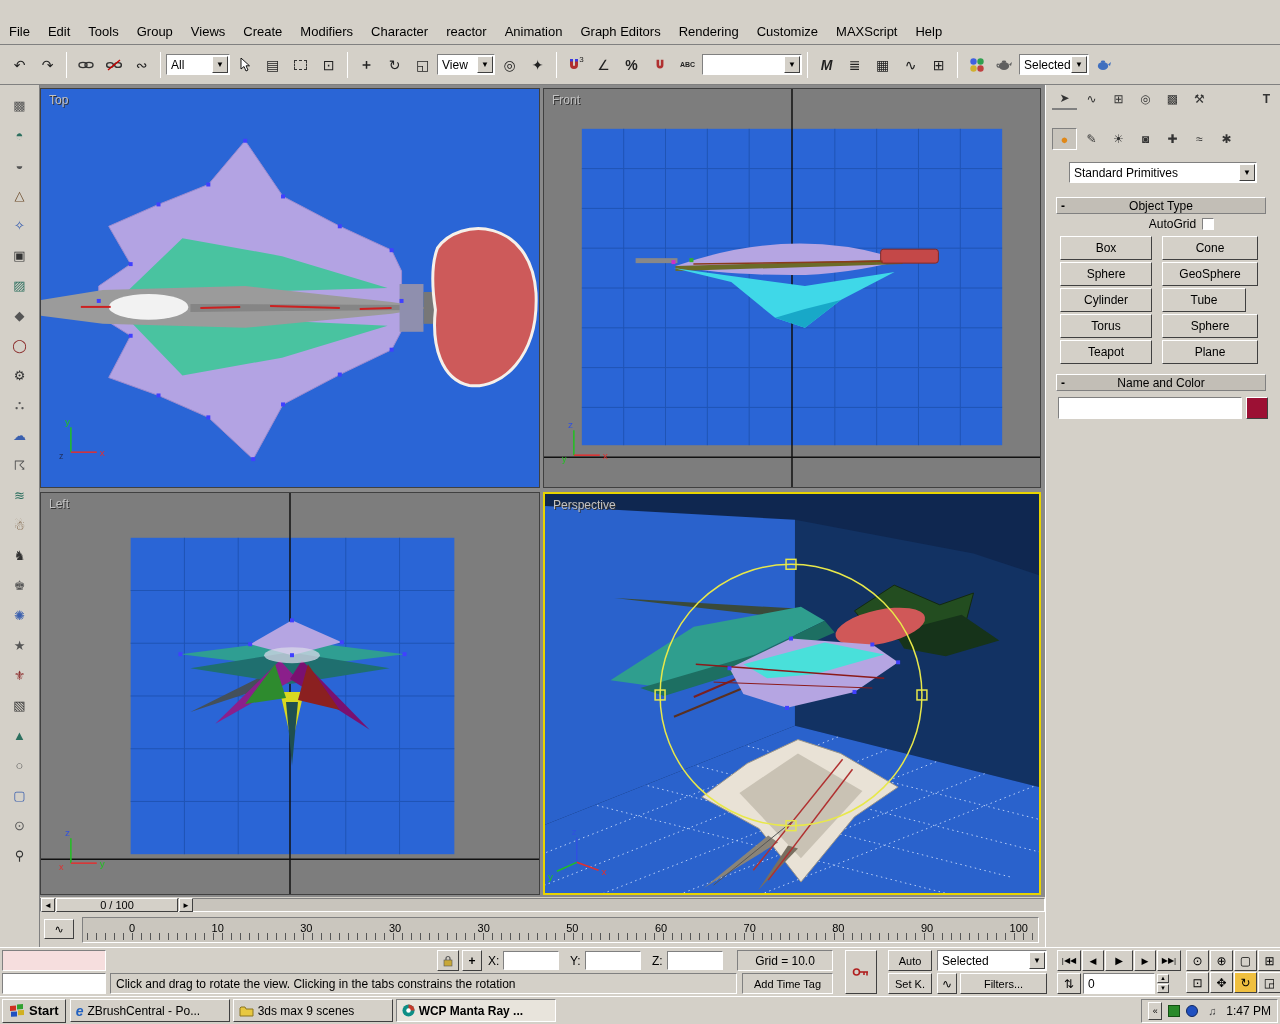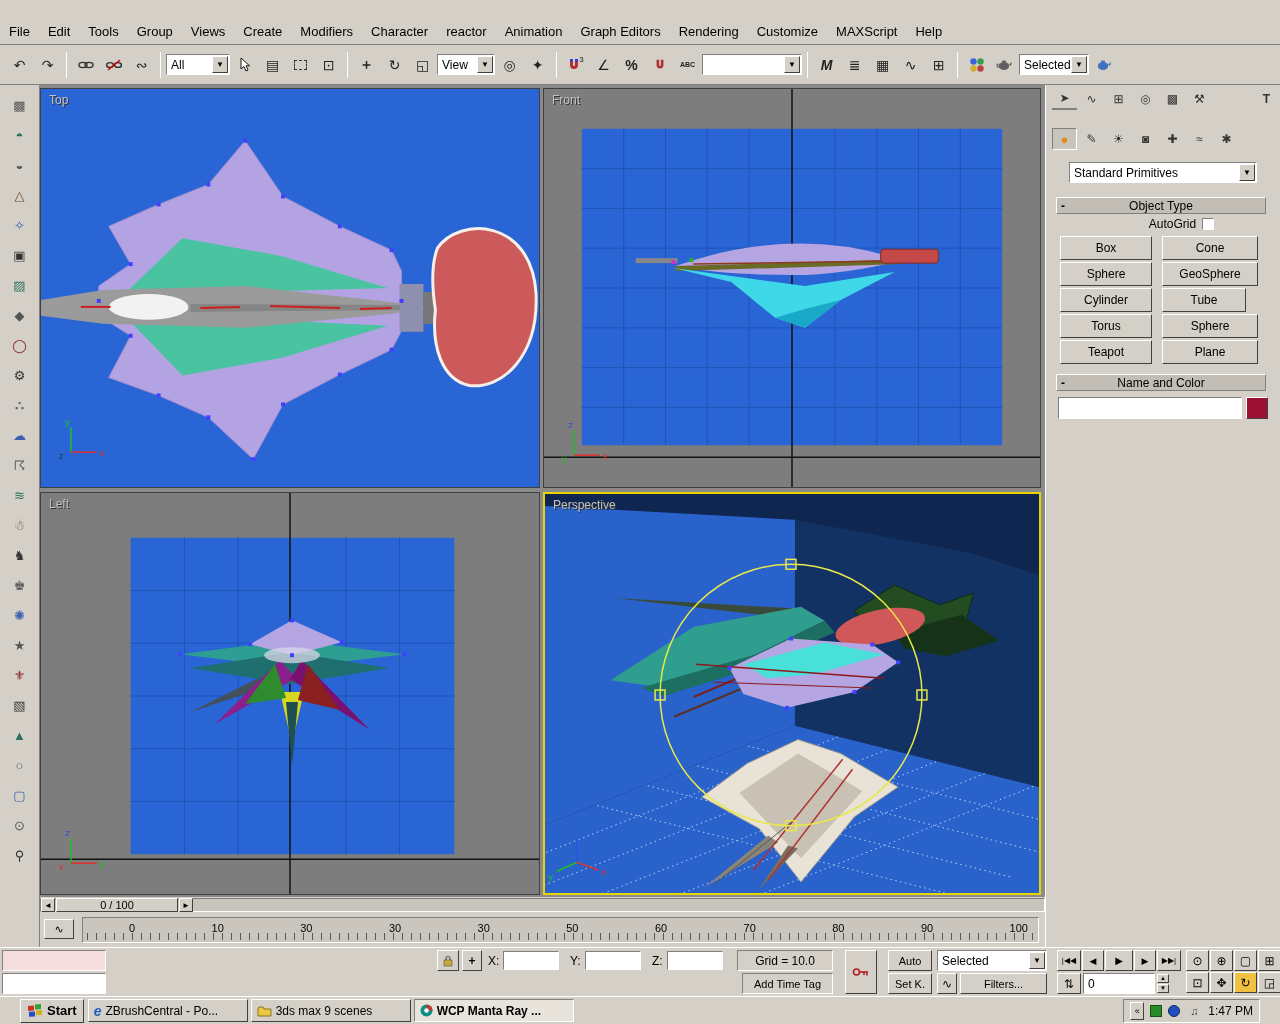--- a/index.html
+++ b/index.html
@@ -33,21 +33,21 @@
 .cpanel{left:1045px;top:85px;width:235px;height:862px;background:#d4d0c8;border-left:1px solid #fff}
 .ctab{width:25px;height:22px;display:flex;align-items:center;justify-content:center;font-size:12px;color:#333}
 .rollout{height:17px;background:#c2beb6;border:1px solid;border-color:#fff #808080 #808080 #fff;display:flex;align-items:center;font-size:12px}
 .rollout .minus{width:12px;text-align:center;font-weight:bold}
 .rollout .rt{flex:1;text-align:center;margin-right:12px}
 .objbtn{width:92px;height:24px;font-size:12px;color:#000}
 .timeline{left:40px;top:897px;width:1005px;height:16px;background:#d4d0c8}
 .trackbar{left:40px;top:915px;width:1005px;height:32px;background:#d4d0c8}
 .statusbar{left:0;top:947px;width:1280px;height:49px;background:#d4d0c8;border-top:1px solid #fff}
 .sbtn{height:21px;font-size:11px}
-.taskbar{left:0;top:996px;width:1280px;height:28px;background:#d4d0c8;border-top:1px solid #fff;display:flex;align-items:center;padding:0 20px}
+.taskbar{left:0;top:996px;width:1280px;height:28px;background:#d4d0c8;border-top:1px solid #fff;display:flex;align-items:center;padding:0 2px}
 .task{height:23px;display:flex;align-items:center;padding:0 5px;gap:4px;font-size:12px;width:160px;margin-right:3px;white-space:nowrap;overflow:hidden}
 .ticklabels{position:absolute;left:46px;right:10px;top:4px;display:flex;justify-content:space-between;font-size:11px}
 .ruler{position:absolute;left:42px;right:6px;top:2px;height:26px;background:#cac6be;border:1px solid;border-color:#808080 #fff #fff #808080}
 .ruler::after{content:"";position:absolute;left:4px;right:4px;bottom:2px;height:7px;background:repeating-linear-gradient(90deg,#555 0 1px,transparent 1px 9px)}
 input{font-family:"Liberation Sans",sans-serif;font-size:12px}
 .field{border:1px solid;border-color:#808080 #fff #fff #808080;background:#fff;height:19px;padding:0 3px}
 .spin{width:12px;height:9px;font-size:6px;line-height:7px;text-align:center;color:#000}
 </style>
 </head>
 <body>
@@ -550,20 +550,21 @@
       <div class="r cc">⊙</div>
       <div class="r cc">⊕</div>
       <div class="r cc">▢</div>
       <div class="r cc">⊞</div>
       <div class="r cc">⊡</div>
       <div class="r cc">✥</div>
       <div class="r cc" style="background:#f0c040">↻</div>
       <div class="r cc">◲</div>
     </div>
 
+    <div class="sg abs flex" style="left:110px;top:25px;width:627px;height:21px;padding:0 5px;white-space:nowrap;overflow:hidden">Click and drag to rotate the view.  Clicking in the tabs constrains the rotation</div>
     <div class="sg cc abs" style="left:742px;top:25px;width:91px;height:21px;font-size:11px">Add Time Tag</div>
     <button class="r sbtn abs" style="left:888px;top:25px;width:44px">Set K.</button>
     <div class="r cc abs" style="left:937px;top:25px;width:20px;height:21px">∿</div>
     <button class="r sbtn abs" style="left:960px;top:25px;width:87px">Filters...</button>
 
     <div class="flex abs" style="left:1057px;top:25px;gap:2px">
       <div class="r cc" style="width:24px;height:21px">⇅</div>
       <div class="sw flex" style="width:72px;height:21px;padding:0 4px">0</div>
       <div style="display:flex;flex-direction:column;gap:1px">
         <div class="r spin">▲</div>

